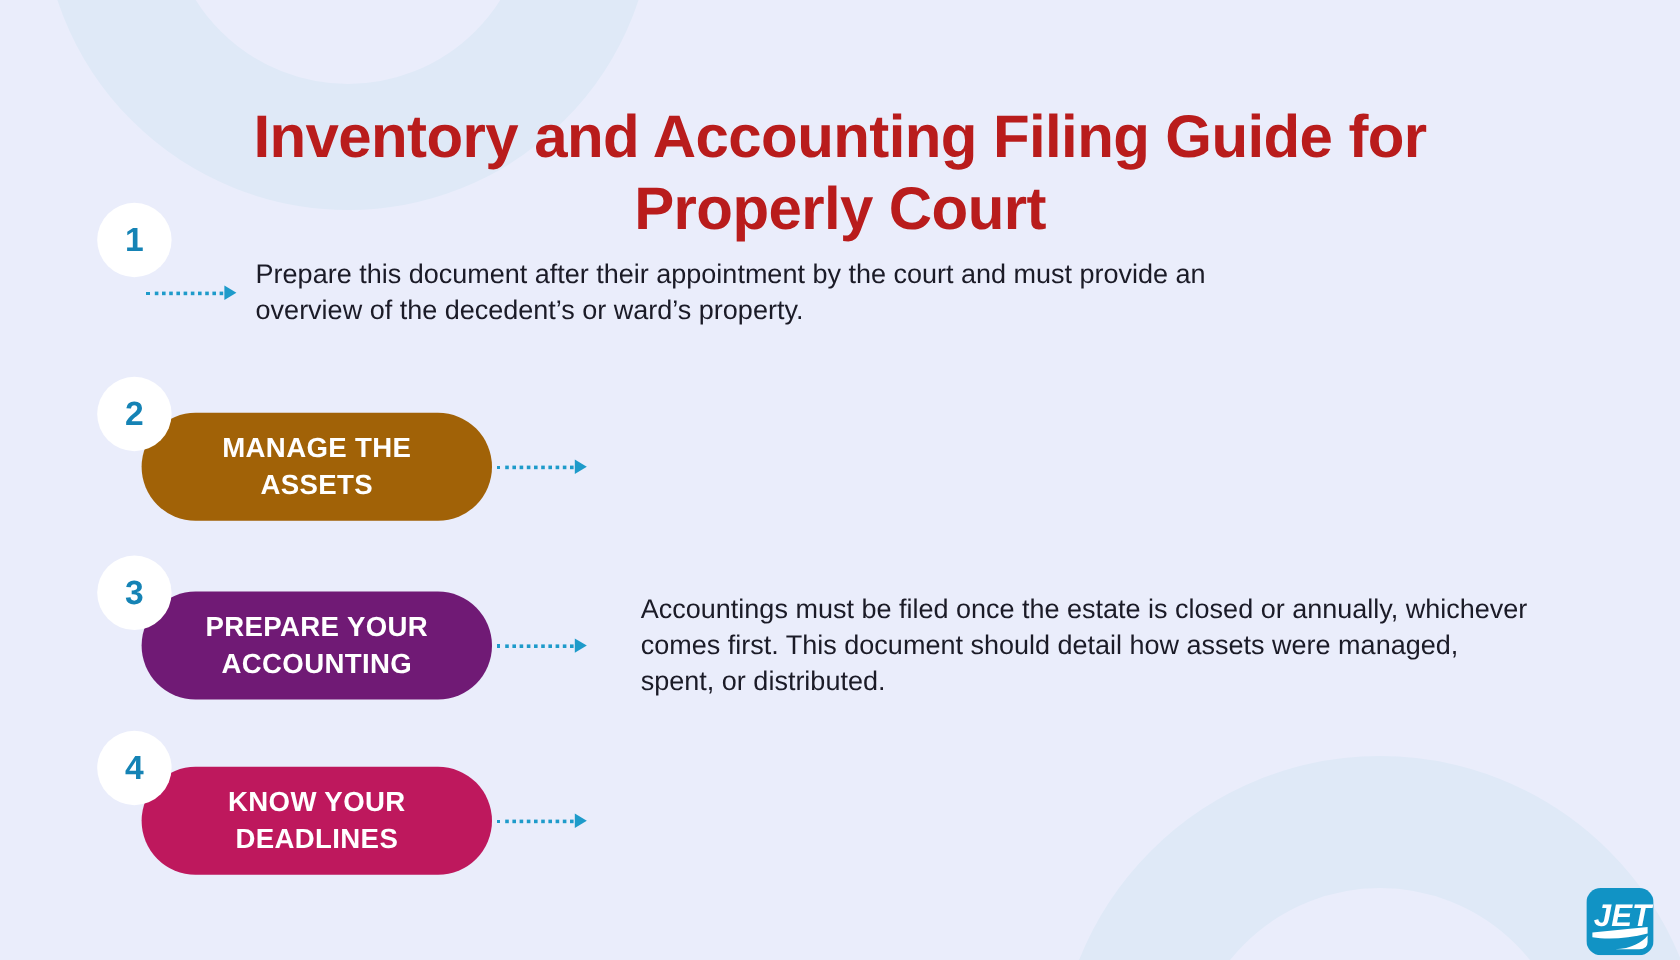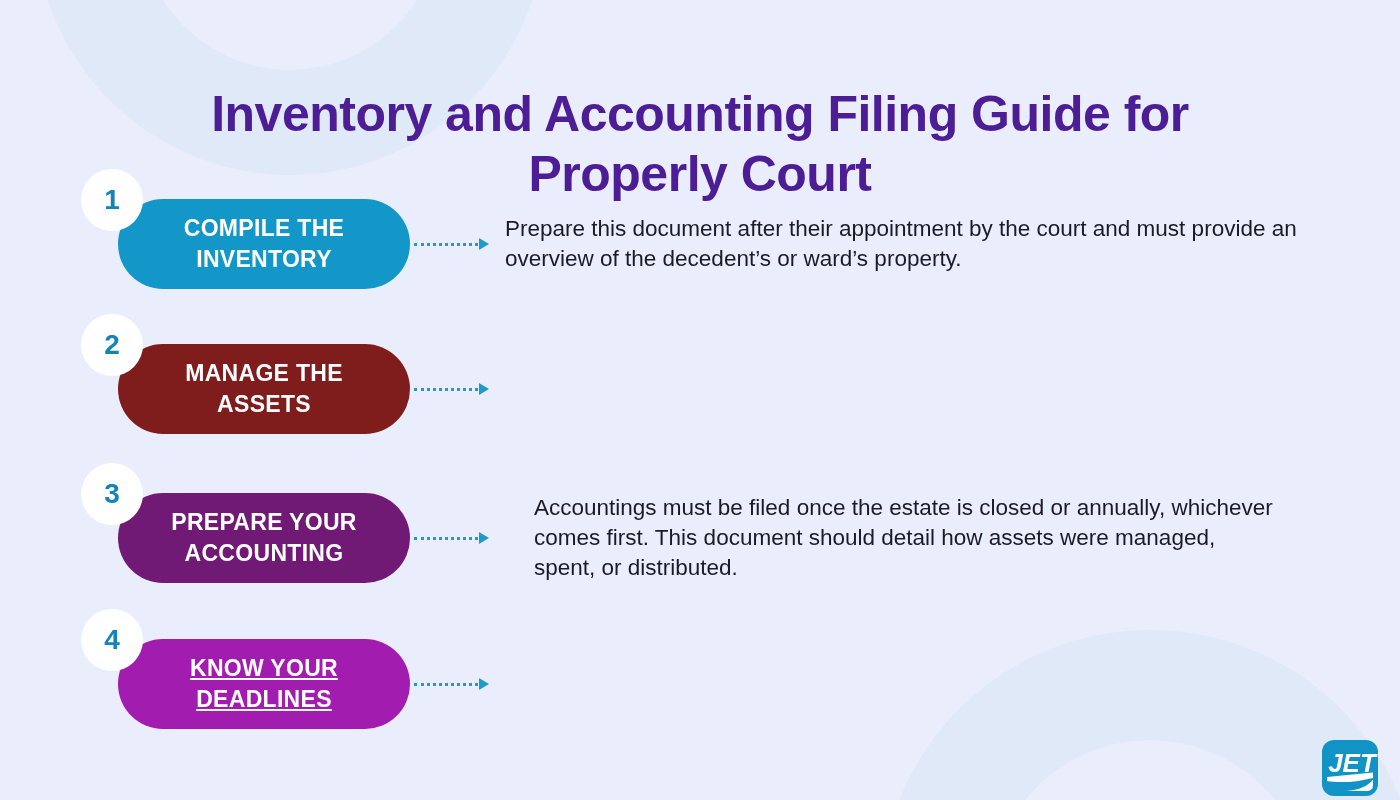--- a/index.html
+++ b/index.html
@@ -11,21 +11,21 @@
     font-family:"Liberation Sans",sans-serif;
   }
   
   .ring{position:absolute;border-radius:50%;border-style:solid;border-color:#dfe9f7;}
   .ring-top{left:35px;top:-335px;width:300px;height:300px;border-width:105px;}
   .ring-bottom{left:880px;top:630px;width:320px;height:320px;border-width:110px;}
 
   
   .title{
     position:absolute;top:50px;left:0;width:100%;
-    text-align:center;color:#4c1d95;
+    text-align:center;color:#b91c1c;
     font-weight:bold;font-size:50px;line-height:60px;letter-spacing:-0.5px;
   }
 
   
   .step{position:absolute;left:118px;height:90px;display:flex;align-items:center;}
   .badge{
     position:absolute;left:-37px;top:-30px;z-index:2;
     width:62px;height:62px;border-radius:50%;background:#ffffff;
     display:flex;align-items:center;justify-content:center;
     color:#1583b5;font-weight:bold;font-size:28px;
@@ -65,35 +65,32 @@
   <div class="ring ring-bottom"></div>
 
   <h1 class="title"><span>Inventory and Accounting Filing Guide for</span><br>
     <span>Properly Court</span>
   </h1>
 
   <div class="step step-1">
     <div class="badge">
       <span>1</span>
     </div>
-    <div class="pill" style="background-color: rgb(18, 151, 200);">
-      <span>COMPILE THE INVENTORY</span>
-    </div>
     <div class="arrow">
       <span class="dots"></span>
       <span class="head"></span>
     </div>
     <p class="desc">Prepare this document after their appointment by the court and must provide an overview of the decedent’s or ward’s property.</p>
   </div>
 
   <div class="step step-2">
     <div class="badge">
       <span>2</span>
     </div>
-    <div class="pill" style="background-color: #7f1d1d;">
+    <div class="pill" style="background-color: #a16207;">
       <span>MANAGE THE ASSETS</span>
     </div>
     <div class="arrow">
       <span class="dots"></span>
       <span class="head"></span>
     </div>
   </div>
 
   <div class="step step-3">
     <div class="badge">
@@ -106,21 +103,21 @@
       <span class="dots"></span>
       <span class="head"></span>
     </div>
     <p class="desc">Accountings must be filed once the estate is closed or annually, whichever comes first. This document should detail how assets were managed, spent, or distributed.</p>
   </div>
 
   <div class="step step-4">
     <div class="badge">
       <span>4</span>
     </div>
-    <div class="pill" style="background-color: #a21caf; text-decoration: underline;">
+    <div class="pill" style="background-color: #be185d;">
       <span>KNOW YOUR DEADLINES</span>
     </div>
     <div class="arrow">
       <span class="dots"></span>
       <span class="head"></span>
     </div>
   </div>
 
   <div class="logo">
     <svg width="56" height="56" viewBox="0 0 56 56">

